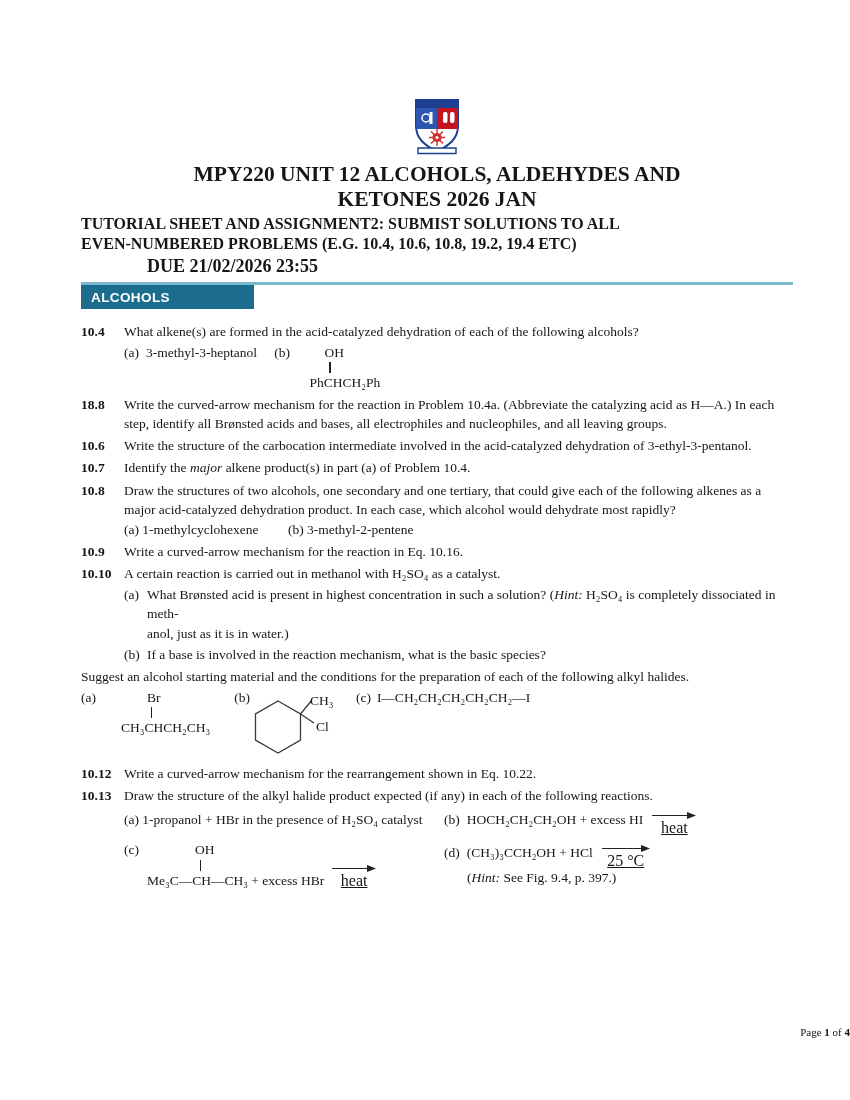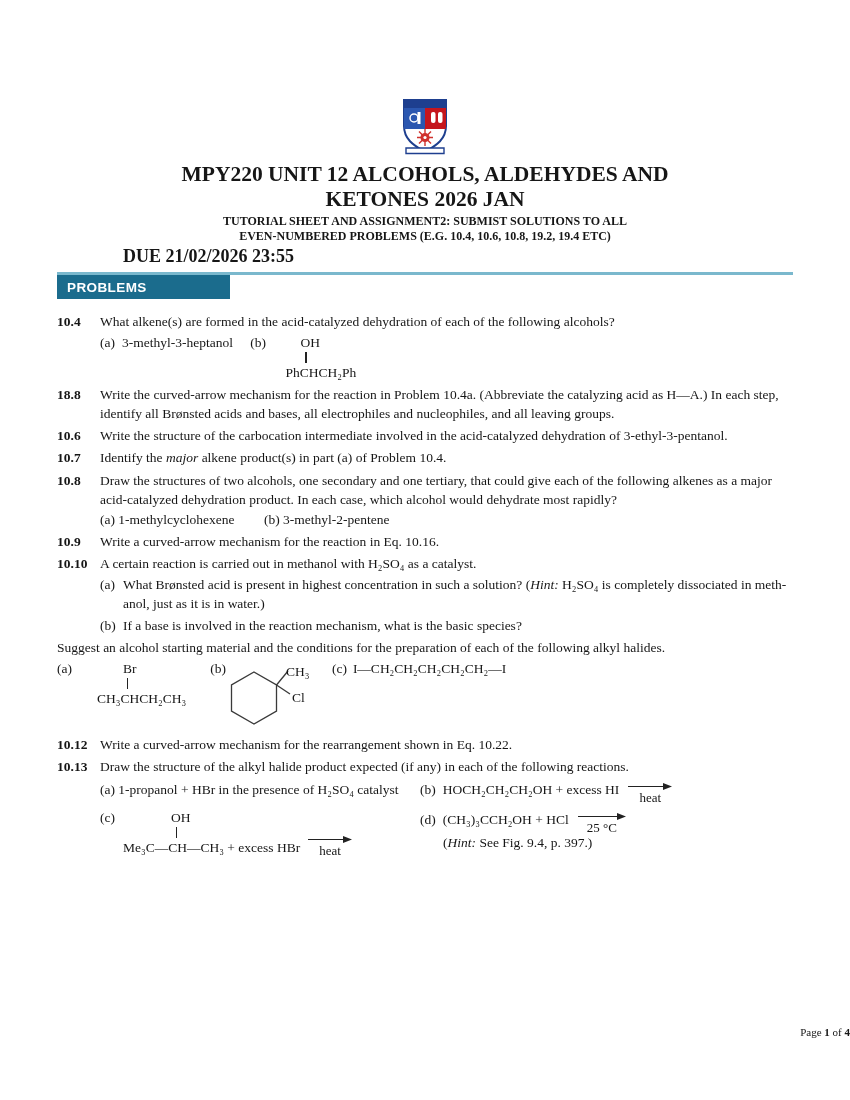--- a/index.html
+++ b/index.html
@@ -2,26 +2,26 @@
 <html><head>
 <meta charset="utf-8">
 <style>
   * { margin:0; padding:0; box-sizing:border-box; }
   html,body { background:#ffffff; }
   .page {
     width:850px; height:1100px; position:relative; background:#fff;
     font-family:"Liberation Serif","DejaVu Serif",serif; color:#161616;
     overflow:hidden;
   }
-  .content { padding:0 57px; }
+  .content { padding:0 57px;margin-left:24px; }
 
   .logo-row { display:flex; justify-content:center; padding-top:97px; }
 
   .title { text-align:center; font-weight:bold; font-size:21.5px; line-height:1.15; margin-top:7px; }
-  .subtitle { text-align:center; font-weight:bold; font-size:12px; line-height:1.25; margin-top:3px;font-family:Liberation Serif, serif; }
+  .subtitle { text-align:left; font-weight:bold; font-size:16px; line-height:1.25; margin-top:3px;font-family:Liberation Serif, serif; }
   .due { font-weight:bold; font-size:18px; margin-top:2px; margin-left:66px; }
 
   .problems-bar { margin-top:5px; border-top:3px solid #7ab8cd; }
   .bar-box {
     width:173px; height:24px; background:#1b6c8d; color:#fff;
     font-family:"Liberation Sans","DejaVu Sans",sans-serif; font-weight:bold;
     font-size:13.5px; letter-spacing:0.4px; display:flex; align-items:center; padding-left:10px;
   }
 
   .plist { margin-top:13px; font-size:13.5px; line-height:1.42; }
@@ -57,21 +57,21 @@
   .structs-row { display:flex; margin-top:2px; margin-bottom:4px; align-items:flex-start; }
   .structs-row .sa { display:flex; }
   .structs-row .sa .lbl { width:40px; }
   .structs-row .sb { display:flex; margin-left:24px; }
   .structs-row .sb svg { margin-top:5px; margin-left:2px; }
   .structs-row .sc { display:flex; margin-left:4px; }
   .structs-row .sc .lbl { margin-right:6px; }
 
   
   .rxn-arrow { display:inline-flex; flex-direction:column; align-items:center; margin-left:9px; transform:translateY(4px); }
-  .rxn-arrow .arrow-label { font-size:13px; line-height:1; margin-top:0px; }
+  .rxn-arrow .arrow-label { font-size:16px; line-height:1; margin-top:0px;text-decoration:underline; }
 
   
   .row-ab { display:flex; margin-top:2px;align-items:center; }
   .cell-aa { width:320px; }
   .cell-bb { flex:1; display:flex; align-items:center; }
   .cell-bb .lbl { margin-right:7px; }
   .row-cd { display:flex; margin-top:8px; }
   .cell-cc { width:320px; display:flex; }
   .cell-cc .lbl { width:23px; margin-top:0; flex-shrink:0; }
   .c-flex { display:flex; align-items:flex-end; }
@@ -124,21 +124,21 @@
       <div>KETONES 2026 JAN</div>
     </div>
     <div class="subtitle">
       <div>TUTORIAL SHEET AND ASSIGNMENT2: SUBMIST SOLUTIONS TO ALL</div>
       <div>EVEN-NUMBERED PROBLEMS (E.G. 10.4, 10.6, 10.8, 19.2, 19.4 ETC)</div>
     </div>
     <div class="due">DUE 21/02/2026 23:55</div>
 
     <div class="problems-bar">
       <div class="bar-box">
-        <span>PROBLEMS</span>
+        <span>ALCOHOLS</span>
       </div>
     </div>
 
     <div class="plist">
 
       <div class="prob">
         <div class="pnum">10.4</div>
         <div class="pbody">
           <div>What alkene(s) are formed in the acid-catalyzed dehydration of each of the following alcohols?</div>
           <div class="p104-parts">

